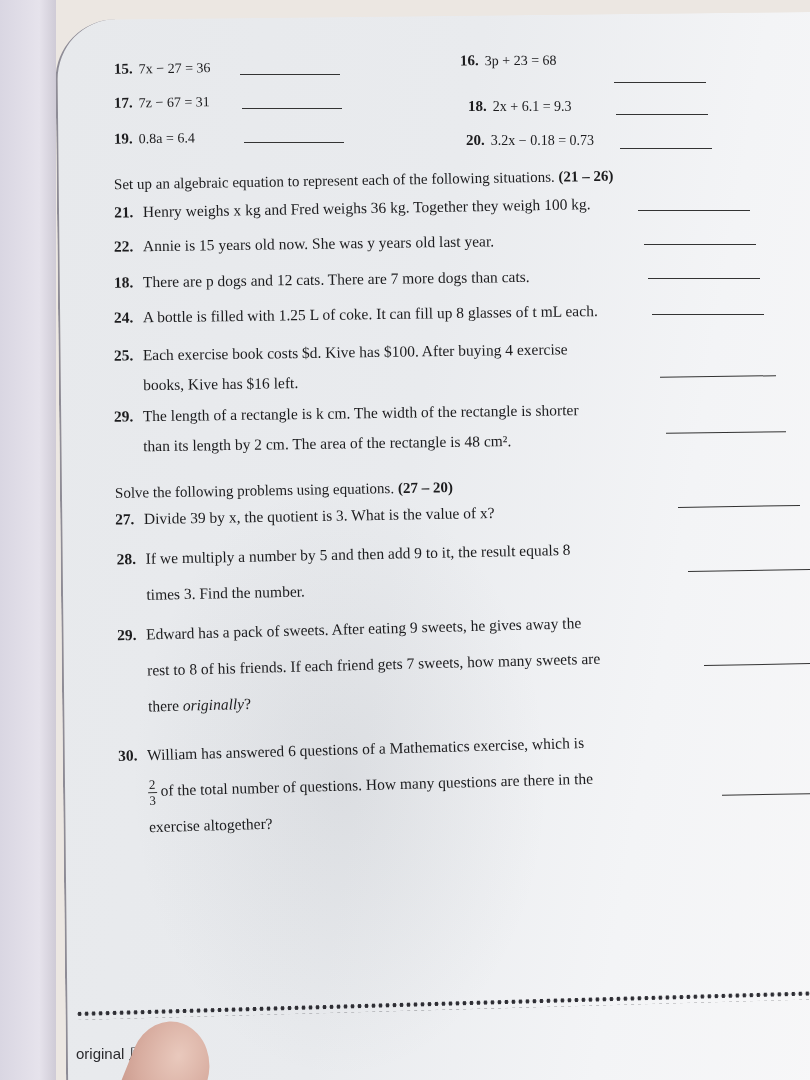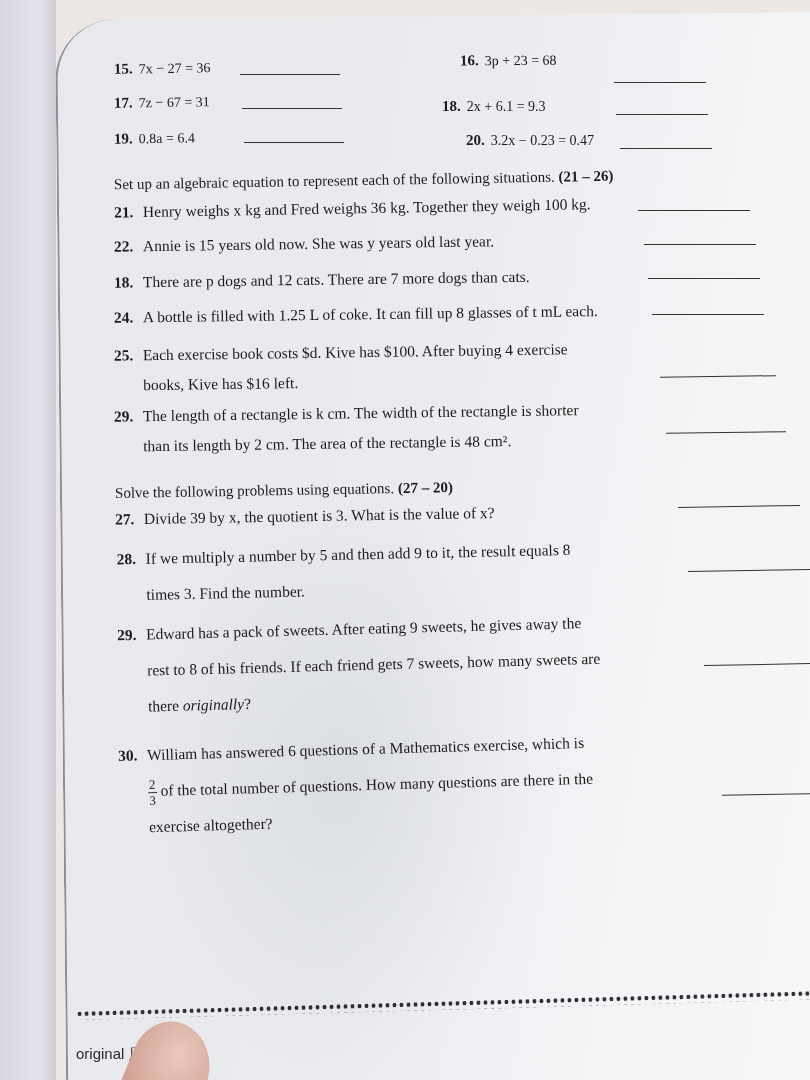--- a/index.html
+++ b/index.html
@@ -74,32 +74,32 @@
   <div class="row" style="left:460px;top:52px;transform:rotate(-0.5deg)">
     <span class="num">16.</span><span class="eq">3p + 23 = 68</span>
   </div>
   <div class="blank" style="left:614px;top:82px;width:92px"></div>
 
   <div class="row" style="left:114px;top:94px;transform:rotate(-1deg)">
     <span class="num">17.</span><span class="eq">7z − 67 = 31</span>
   </div>
   <div class="blank" style="left:242px;top:108px;width:100px"></div>
 
-  <div class="row" style="left:442px;top:98px">
+  <div class="row" style="left:468px;top:98px">
     <span class="num">18.</span><span class="eq">2x + 6.1 = 9.3</span>
   </div>
   <div class="blank" style="left:616px;top:114px;width:92px"></div>
 
   <div class="row" style="left:114px;top:130px;transform:rotate(-1deg)">
     <span class="num">19.</span><span class="eq">0.8a = 6.4</span>
   </div>
   <div class="blank" style="left:244px;top:142px;width:100px"></div>
 
   <div class="row" style="left:466px;top:132px">
-    <span class="num">20.</span><span class="eq">3.2x − 0.23 = 0.47</span>
+    <span class="num">20.</span><span class="eq">3.2x − 0.18 = 0.73</span>
   </div>
   <div class="blank" style="left:620px;top:148px;width:92px"></div>
 
   <div class="instr" style="left:114px;top:172px;transform:rotate(-1deg)">
     <span>Set up an algebraic equation to represent each of the following situations.</span> <b>(21 – 26)</b>
   </div>
 
   <div class="q" style="left:114px;top:193px;width:520px;transform:rotate(-1deg)">
     <span class="num">21.</span>
     <span class="text">Henry weighs x kg and Fred weighs 36 kg. Together they weigh 100 kg.</span>

